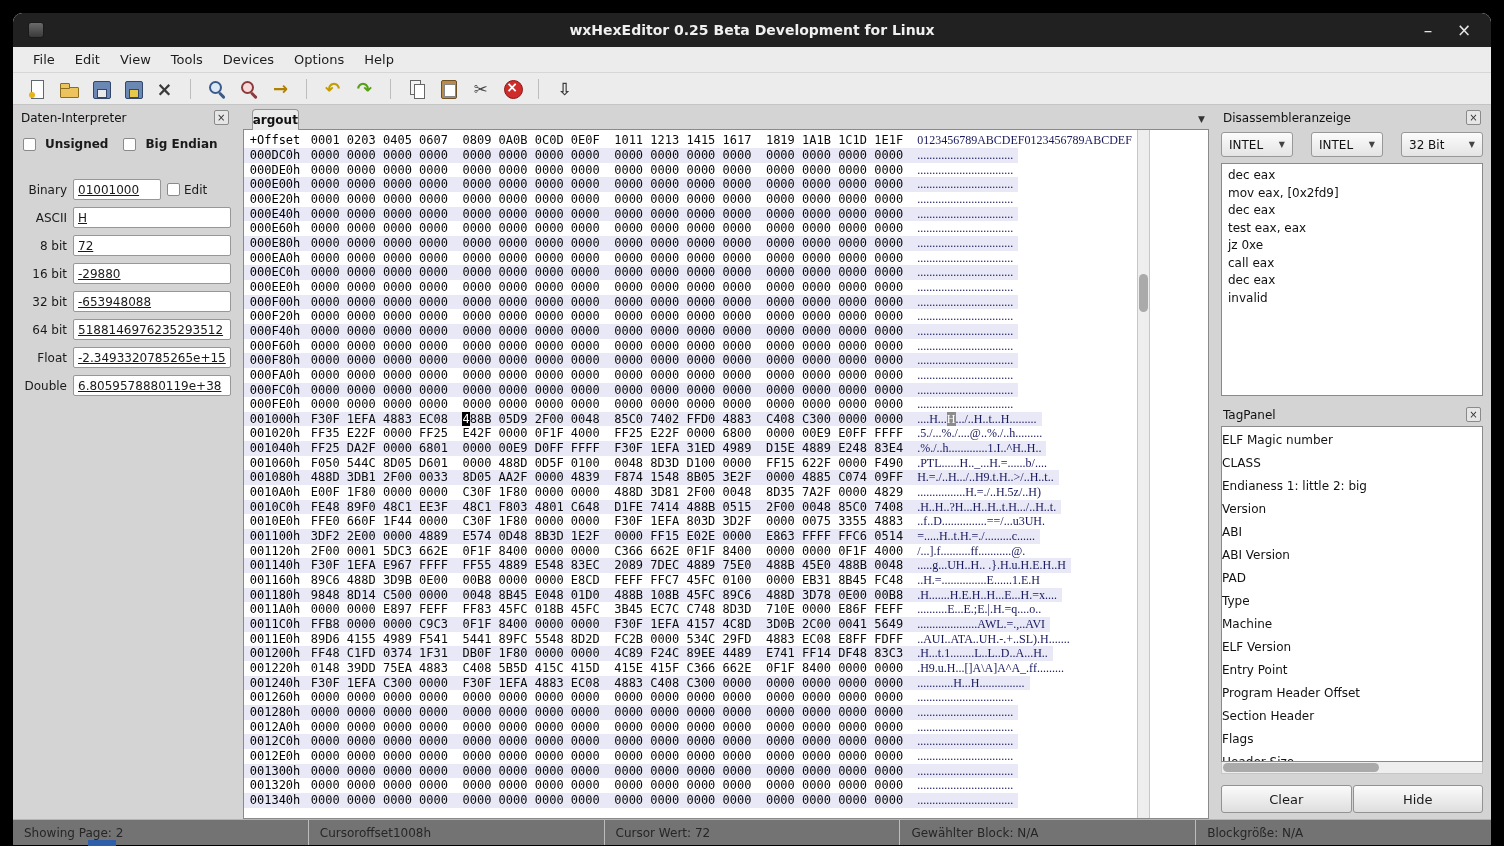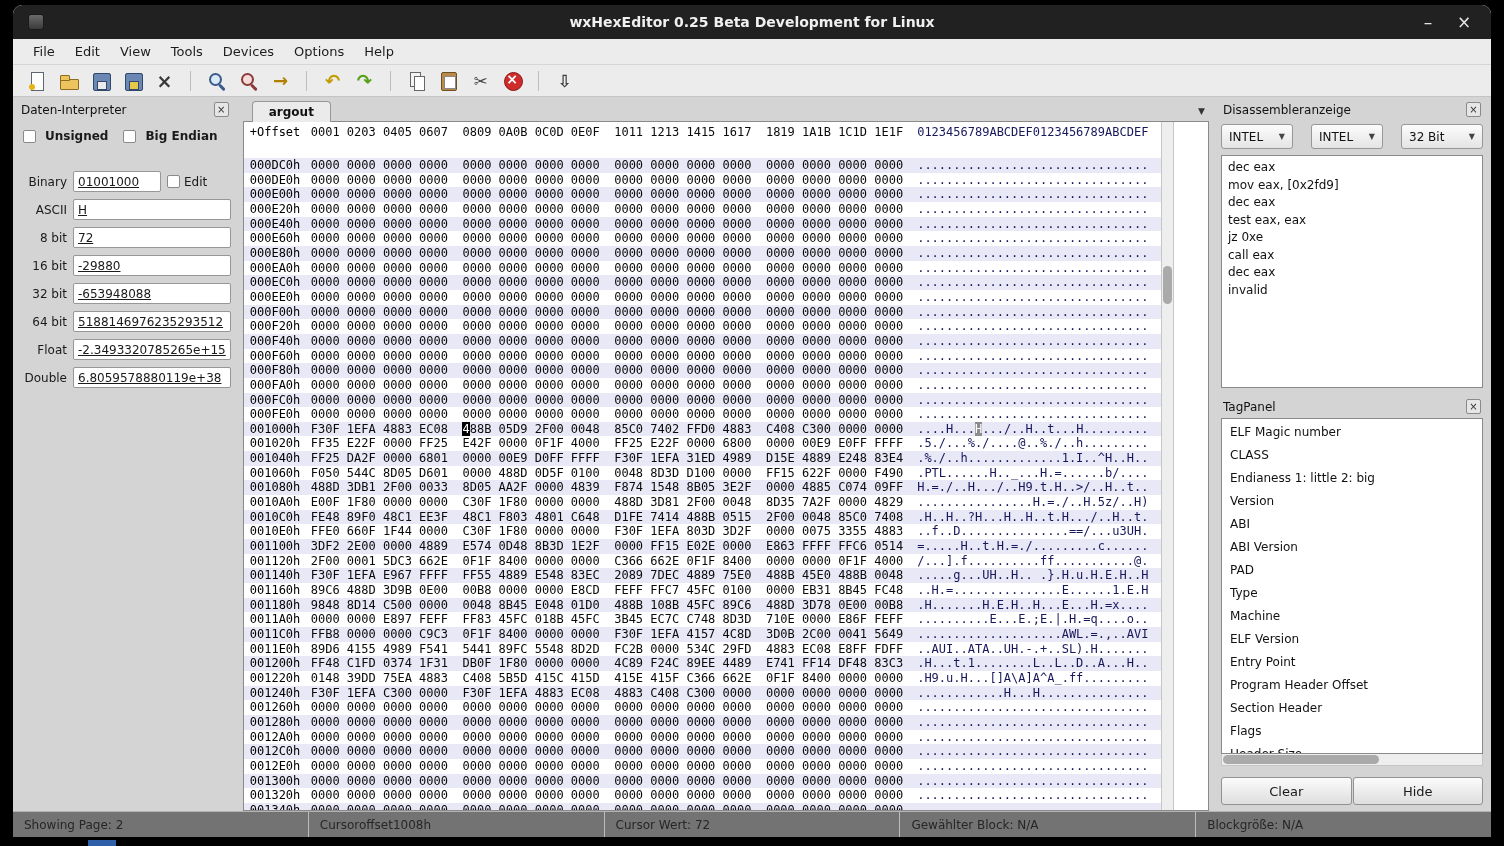--- a/index.html
+++ b/index.html
@@ -1,17 +1,17 @@
 <!DOCTYPE html>
 <html><head>
 <meta charset="utf-8">
 <style>
   * { box-sizing: border-box; margin: 0; padding: 0; }
   html,body { width:1504px; height:846px; background:#000; font-family:"DejaVu Sans","Liberation Sans",sans-serif; position:relative; overflow:hidden; }
-  .window { position:absolute; left:13px; top:5px; width:1478px; height:832px; background:#d4d4d4; border-radius:9px 9px 0 0; overflow:hidden; }
+  .window { position:absolute; left:13px; top:13px; width:1478px; height:832px; background:#d4d4d4; border-radius:9px 9px 0 0; overflow:hidden; }
 
   
   .titlebar { height:34px; background:#212121; color:#f0f0f0; display:flex; align-items:center; justify-content:center; position:relative; font-size:14px; font-weight:bold; border-radius:9px 9px 0 0; }
   .app-icon { position:absolute; left:15px; top:9px; width:16px; height:16px; border-radius:3px; background:linear-gradient(#6a6a6a,#3a3a3a); border:1px solid #1a1a1a; }
   .win-btn { position:absolute; top:0; height:34px; width:30px; display:flex; align-items:center; justify-content:center; font-size:17px; color:#e4e4e4; font-weight:normal; }
   .win-btn.min { right:48px; }
   .win-btn.close { right:12px; }
 
   
   .menubar { height:26px; background:#ececec; display:flex; align-items:center; padding-left:10px; font-size:13px; color:#1c1c1c; border-bottom:1px solid #d6d6d6; }
@@ -65,49 +65,49 @@
   .interp-row { display:flex; align-items:center; margin:7px 0; font-size:12px; color:#1a1a1a; }
   .interp-label { flex:0 0 48px; text-align:right; margin-right:6px; }
   .interp-field { flex:1; height:21px; background:#fff; border:1px solid #979797; border-radius:2px; padding:0 4px; display:flex; align-items:center; font-size:12px; white-space:nowrap; overflow:hidden;text-decoration:underline; }
   .interp-field.narrow { flex:0 0 88px; }
   .cb-label { margin-left:4px; }
   .interp-row .cb { margin-left:6px; }
 
   
   .hex-wrap { flex:1; display:flex; flex-direction:column; margin:0 6px; min-width:0; }
   .tabbar { height:24px; display:flex; align-items:flex-end; position:relative; }
-  .tab { background:#ebebeb; border:1px solid #979797; border-bottom:none; border-radius:4px 4px 0 0; padding:3px 16px; font-size:12px; font-weight:bold; color:#111; margin-left:9px; margin-bottom:-1px; z-index:2; }
+  .tab { background:#ebebeb; border:1px solid #979797; border-bottom:none; border-radius:4px 4px 0 0; padding:3px 0; font-size:12px; font-weight:bold; color:#111; margin-left:9px; margin-bottom:-1px; z-index:2; }
   .tab-dd { position:absolute; right:4px; bottom:5px; font-size:9px; color:#333; }
   .hex-panel { flex:1; background:#fff; border:1px solid #8a8a8a; display:flex; overflow:hidden; }
   .hex-content { font-family:"DejaVu Sans Mono","Liberation Mono",monospace; font-size:12px; color:#000; }
-  .hex-header { display:flex; height:36px; line-height:21px; white-space:pre; }
+  .hex-header { display:flex; height:18px; line-height:21px; white-space:pre; }
   .hrow, .hex-header { width:max-content; }
   .hrow { display:flex; height:14.66px; line-height:14.66px; white-space:pre; }
   .hex-rows .hrow:nth-child(odd) { background:#e8e8f7; }
   .c-off { flex:0 0 62px; padding-left:6px; color:#000; }
   .c-hex { margin-left:5px; color:#0a0a0a; }
-  .c-asc { margin-left:14px; padding-right:13px; color:#17175c; }
+  .c-asc { margin-left:14px; padding-right:5px; color:#17175c;font-family:Liberation Serif, serif; }
   .cur-hex { background:#000; color:#fff; }
   .cur-asc { background:#8c8c8c; color:#fff; }
   .vscroll { flex:0 0 13px; background:#eeeeee; border-left:1px solid #c6c6c6; border-right:1px solid #c6c6c6; position:relative; }
   .vthumb { position:absolute; left:1px; right:1px; top:21%; height:5.5%; background:#aaaaaa; border-radius:6px; }
   .hex-filler { flex:1; background:#fff; }
 
   
   .right-dock { flex:0 0 276px; display:flex; flex-direction:column; padding:3px 8px 6px 6px; }
   .panel-disasm { height:288px; display:flex; flex-direction:column; }
   .dd-row { display:flex; justify-content:space-between; margin:3px 0 6px 0; }
   .dropdown { height:25px; background:linear-gradient(#fcfcfc,#e4e4e4); border:1px solid #989898; border-radius:3px; display:flex; align-items:center; justify-content:space-between; padding:0 7px; font-size:12px; color:#111; }
   .dropdown.w1 { width:72px; } .dropdown.w2 { width:72px; } .dropdown.w3 { width:82px; }
   .dd-arrow { font-size:8px; color:#444; margin-left:6px; }
   .listbox { flex:1; background:#fff; border:1px solid #8a8a8a; padding:3px 2px; overflow:hidden; font-size:12px; color:#111; }
   .dline { height:17.5px; line-height:17.5px; padding-left:4px; }
   .panel-tags { flex:1; margin-top:9px; display:flex; flex-direction:column; min-height:0; }
   .tag-list { flex:1; background:#fff; border:1px solid #8a8a8a; overflow:hidden; padding-top:2px; }
-  .tag-item { height:23px; line-height:23px; padding-left:8px; font-size:12px; color:#111; }
+  .tag-item { height:23px; line-height:23px; font-size:12px; color:#111; }
   .hscroll { height:12px; background:#eeeeee; border:1px solid #c6c6c6; border-top:none; position:relative; }
   .hthumb { position:absolute; top:1px; bottom:1px; left:1px; width:60%; background:#aaaaaa; border-radius:6px; }
   .tag-buttons { display:flex; gap:1px; margin-top:11px; }
   .btn { flex:1; height:28px; background:linear-gradient(#fbfbfb,#dedede); border:1px solid #929292; border-radius:3px; display:flex; align-items:center; justify-content:center; font-size:13px; color:#1a1a1a; }
 
   
   .statusbar { position:absolute; bottom:0; left:0; right:0; height:26px; background:#737373; border-top:1px solid #b4b4b4; display:flex; align-items:stretch; font-size:12px; color:#262626; }
   .scell { flex:1; display:flex; align-items:center; padding-left:11px; border-right:1px solid #bcbcbc; white-space:nowrap; overflow:hidden; }
   .scell:last-child { border-right:none; }
 

